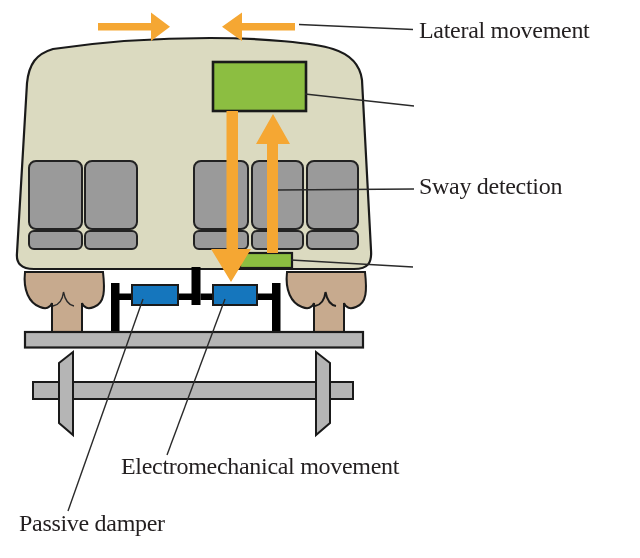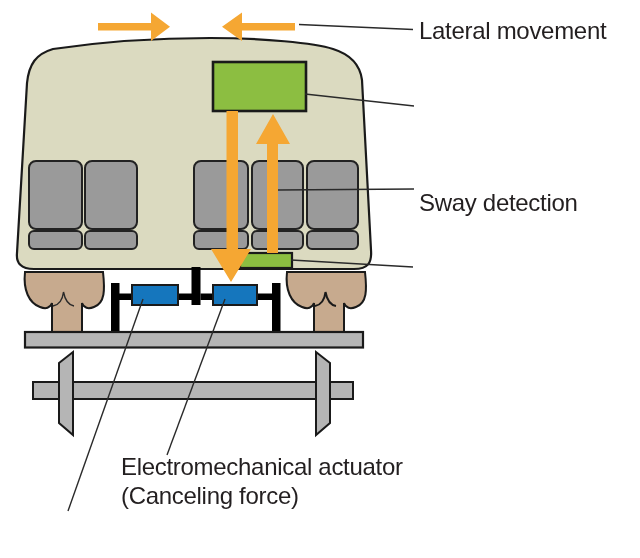--- a/index.html
+++ b/index.html
@@ -1,18 +1,18 @@
 <!DOCTYPE html>
 <html><head>
 <meta charset="utf-8">
 <style>
   html,body { margin:0; padding:0; background:#ffffff; }
   #stage {
     position:relative; width:640px; height:558px; background:#ffffff;
-    font-family:Liberation Sans, sans-serif; overflow:hidden;
+    font-family:Liberation Serif, serif; overflow:hidden;
   }
   #diagram-svg { position:absolute; left:0; top:0; }
   .label {
     position:absolute; color:#231f20; font-size:24px; line-height:29px;
     letter-spacing:-0.3px; white-space:nowrap;
   }
   .outline { stroke:#1a1a1a; }
   .leader { stroke:#2a2a2a; stroke-width:1.4; fill:none; }
 </style>
 </head>
@@ -89,21 +89,21 @@
     <line class="leader" x1="305" y1="94" x2="414" y2="106"></line>
     <line class="leader" x1="278" y1="190" x2="414" y2="189"></line>
     <line class="leader" x1="291" y1="260" x2="413" y2="267"></line>
     <line class="leader" x1="225" y1="299" x2="167" y2="455"></line>
     <line class="leader" x1="143" y1="299" x2="68" y2="511"></line>
   </svg>
 
   <div class="label" style="left:419px; top:16px;">Lateral movement</div>
 
 
-  <div class="label" style="left:419px; top:188px;">Sway detection</div>
+  <div class="label" style="left:419px; top:172px;">Sway detection</div>
 
 
   <div class="label" style="left:121px; top:452px;">
-    <div>Electromechanical actuator</div>
-    <div>(Canceling force)</div>
+    <div>Electromechanical movement</div>
   </div>
 
+  <div class="label" style="left:19px; top:509px;">Passive damper</div>
 </div>
 
 </body></html>

